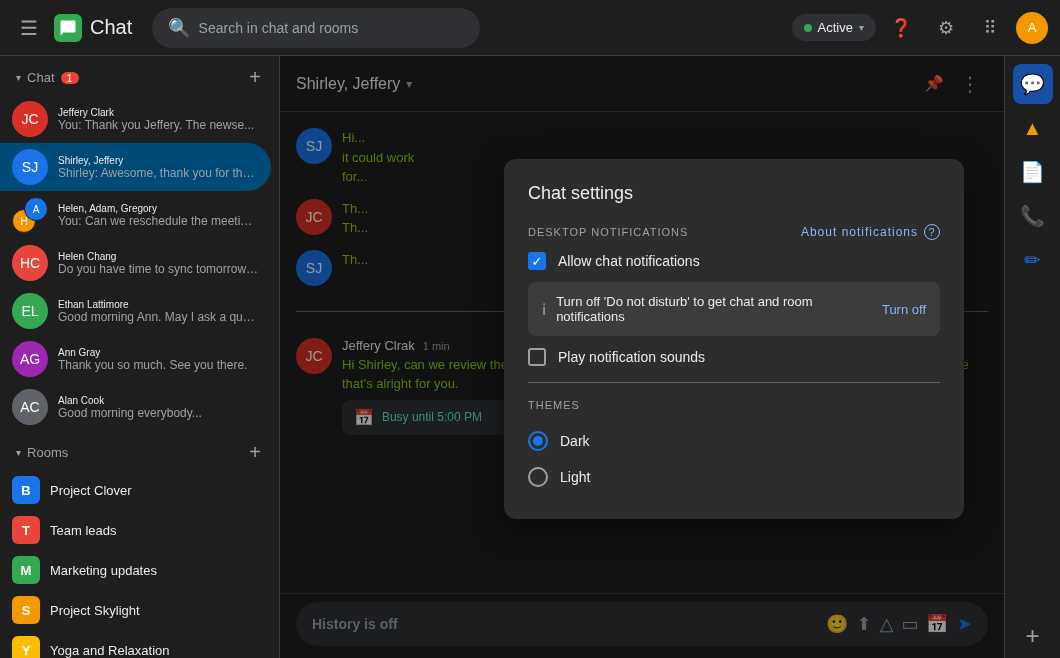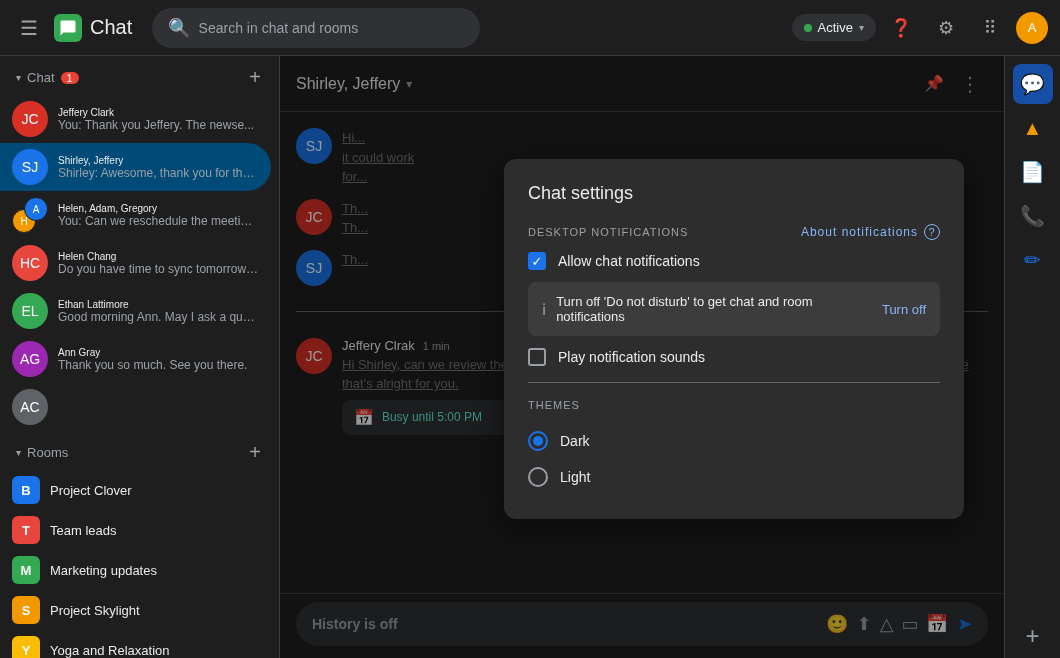--- a/index.html
+++ b/index.html
@@ -60,21 +60,21 @@
     
     .messages-area { flex: 1; overflow-y: auto; padding: 16px; display: flex; flex-direction: column; gap: 12px; position: relative; }
     .messages-area::-webkit-scrollbar { width: 4px; }
     .messages-area::-webkit-scrollbar-thumb { background: #5f6368; border-radius: 2px; }
     .message-row { display: flex; gap: 10px; align-items: flex-start; }
     .msg-avatar { width: 36px; height: 36px; border-radius: 50%; flex-shrink: 0; display: flex; align-items: center; justify-content: center; font-size: 14px; color: white; font-weight: 500; }
     .msg-content { flex: 1; }
     .msg-meta { display: flex; align-items: baseline; gap: 8px; margin-bottom: 2px; }
     .msg-name { font-size: 13px; font-weight: 500; color: #e8eaed; }
     .msg-time { font-size: 11px; color: #9aa0a6; }
-    .msg-text { font-size: 13px; color: #737373; line-height: 1.5; text-decoration: underline; }
+    .msg-text { font-size: 13px; color: #84cc16; line-height: 1.5; }
     .unread-divider { display: flex; align-items: center; gap: 8px; margin: 8px 0; }
     .unread-line { flex: 1; height: 1px; background: #5f6368; }
     .unread-label { font-size: 11px; color: #9aa0a6; letter-spacing: 1px; }
     .calendar-event { display: flex; align-items: center; gap: 8px; background: #303134; border-radius: 8px; padding: 8px 12px; margin-top: 6px; max-width: 300px; }
     .calendar-icon { font-size: 16px; color: #9aa0a6; }
     .calendar-text { font-size: 12px; color: #5eead4; }
 
     
     .input-bar { padding: 8px 16px 12px; border-top: 1px solid #3c3c3c; }
     .input-box { background: #303134; border-radius: 24px; display: flex; align-items: center; padding: 0 16px; height: 44px; gap: 8px; }
@@ -193,20 +193,24 @@
     </div>
     <div class="chat-item">
       <div class="chat-avatar" style="background:#9c27b0;">AG</div>
       <div class="chat-info">
         <div class="chat-name">Ann Gray</div>
         <div class="chat-preview">Thank you so much. See you there.</div>
       </div>
     </div>
     <div class="chat-item">
       <div class="chat-avatar" style="background:#5f6368;">AC</div>
+      <div class="chat-info">
+        <div class="chat-name">Alan Cook</div>
+        <div class="chat-preview">Good morning everybody...</div>
+      </div>
     </div>
 
     <div class="section-header">
       <div class="section-header-left">
         <span class="section-toggle">▾</span>
         <span>Rooms</span>
       </div>
       <span class="section-plus">+</span>
     </div>
 

